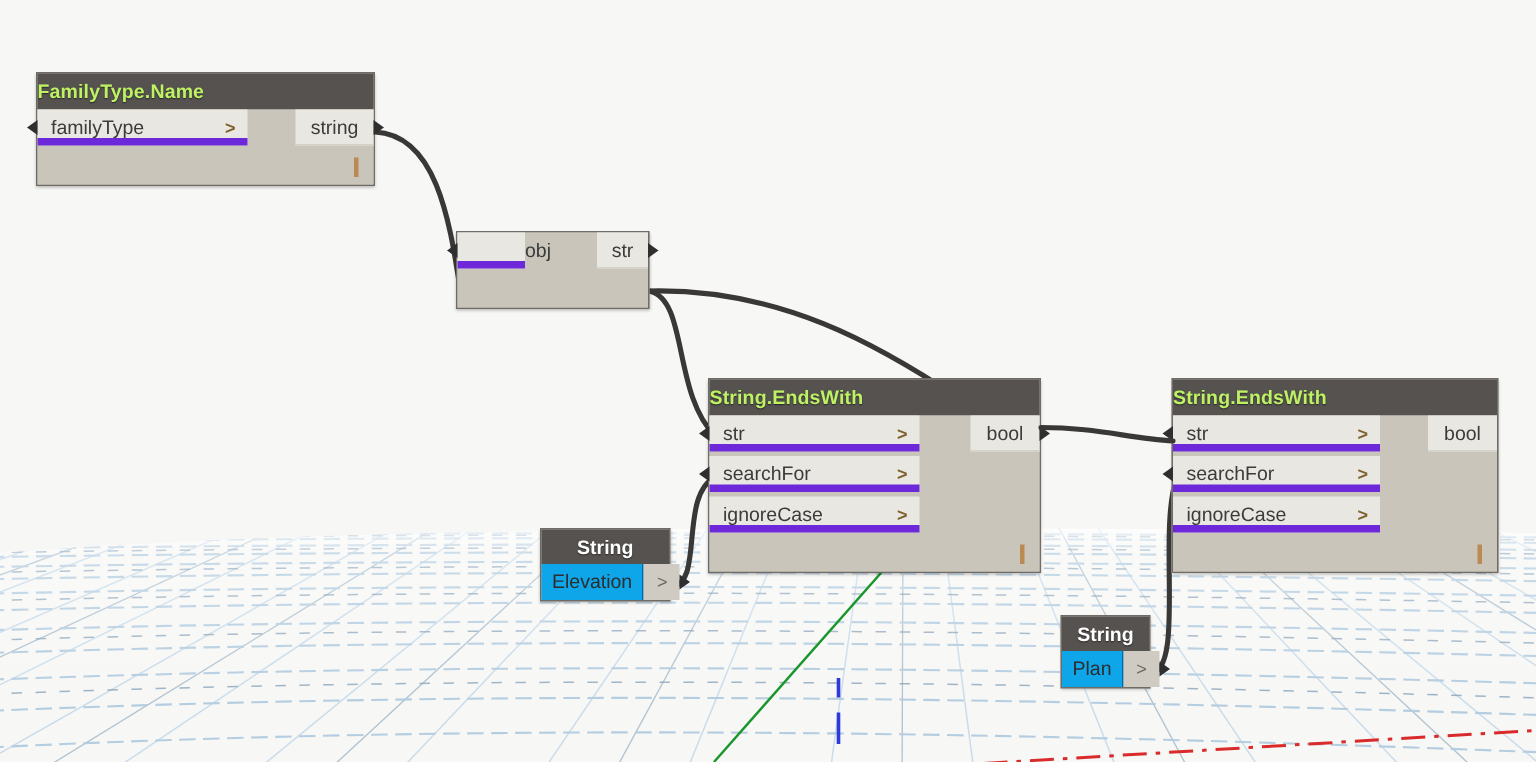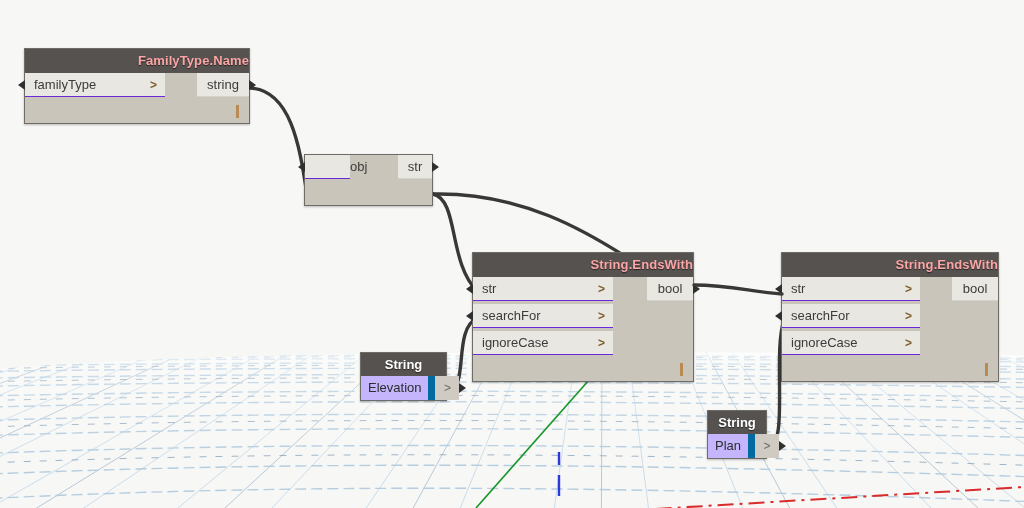--- a/index.html
+++ b/index.html
@@ -50,24 +50,24 @@
   .node {
     position: absolute;
     z-index: 3;
     box-sizing: border-box;
     border: 1px solid #6f6b66;
     background: #c9c5ba;
     box-shadow: 0 1px 2px rgba(0,0,0,0.25);
   }
   .node-header {
     background: #555250;
-    color: #fca5a5;
+    color: #bef264;
     font-weight: bold;
     font-size: 13px;
-    text-align: right;
+    text-align: left;
     line-height: 24px;
     height: 24px;
     letter-spacing: 0.1px;
     text-shadow: 0 1px 1px rgba(0,0,0,0.55);
     overflow: hidden;
     white-space: nowrap;
   }
   .node-body {
     position: relative;
     background: #c9c5ba;
@@ -80,21 +80,21 @@
     position: absolute;
     left: 0;
     top: 0;
     height: 24px;
     background: #e9e7e1;
     color: #3b3b3b;
     font-size: 13px;
     line-height: 24px;
     padding-left: 9px;
     box-sizing: border-box;
-    border-bottom: 1px solid #6d28d9;
+    border-bottom: 5px solid #6d28d9;
     white-space: nowrap;
   }
   .in-port .chev {
     position: absolute;
     right: 8px;
     top: 0;
     font-size: 12px;
     font-weight: bold;
     color: #7d5f2a;
     line-height: 24px;
@@ -160,27 +160,27 @@
     height: 23px;
     text-shadow: 0 1px 1px rgba(0,0,0,0.55);
   }
   .snode-row {
     display: flex;
     height: 24px;
     align-items: stretch;
   }
   .snode-value {
     flex: 1 1 auto;
-    background: #c4b5fd;
+    background: #0ea5e9;
     color: #2d2d2d;
     font-size: 13px;
     line-height: 24px;
     padding: 0 7px;
     white-space: nowrap;
-    border-right: 7px solid #0369a1;
+    border-right: 1px solid #0369a1;
   }
   .snode-out {
     flex: 0 0 auto;
     width: 24px;
     position: relative;
     background: #cfcbc3;
     color: #6c6862;
     font-size: 12px;
     line-height: 24px;
     text-align: center;

